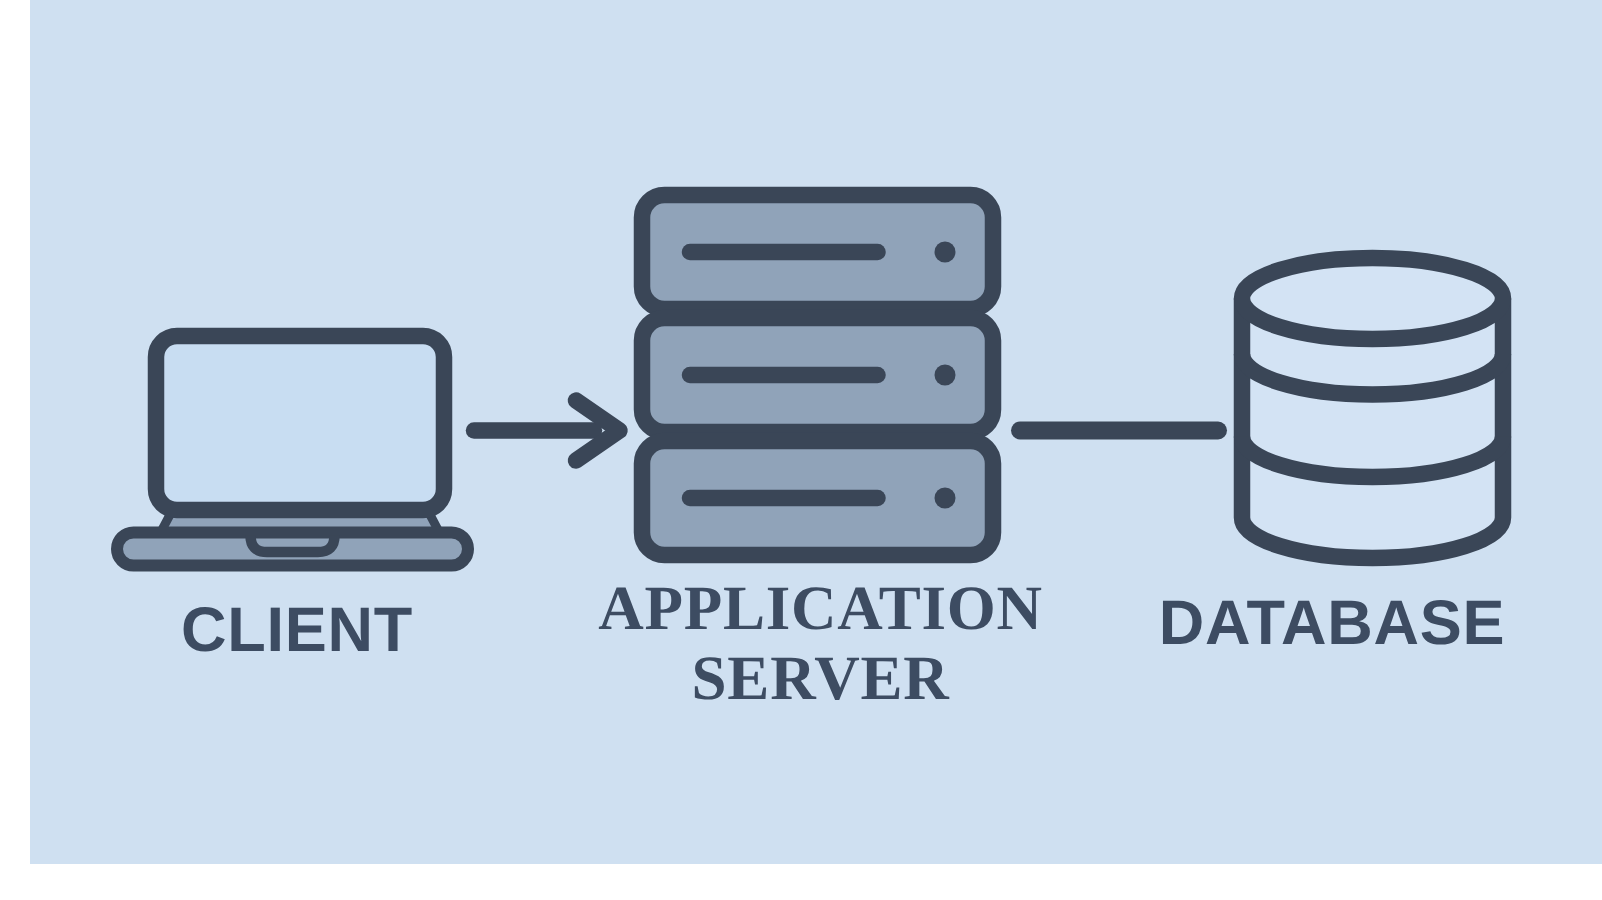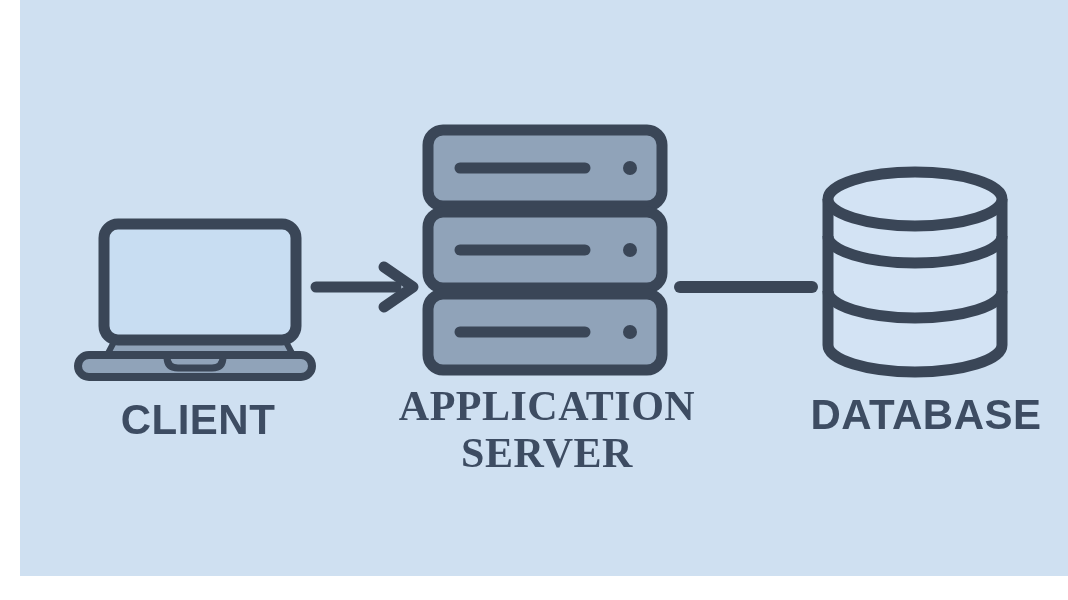--- a/index.html
+++ b/index.html
@@ -34,21 +34,21 @@
     text-align: center;
     font-weight: 700;
     font-size: 42px;
     line-height: 1.12;
     letter-spacing: 0.5px;
     color: var(--label-text, #3d4c62);
     user-select: none;
   }
   .label-client   { left: 58px;  top: 396px; width: 240px; }
   .label-server   { left: 377px; top: 383px; width: 300px; font-family: Liberation Serif, serif; }
-  .label-database { left: 781px; top: 391px; width: 250px; }
+  .label-database { left: 743px; top: 391px; width: 250px; }
 </style>
 </head>
 <body>
 
 <div class="canvas">
 
   <svg class="diagram-art" width="1068" height="600" viewBox="0 0 1068 600" xmlns="http://www.w3.org/2000/svg">
 
     <g>
       <path class="metal deck" d="M95 340 L265 340 L274 357 L86 357 Z"></path>

